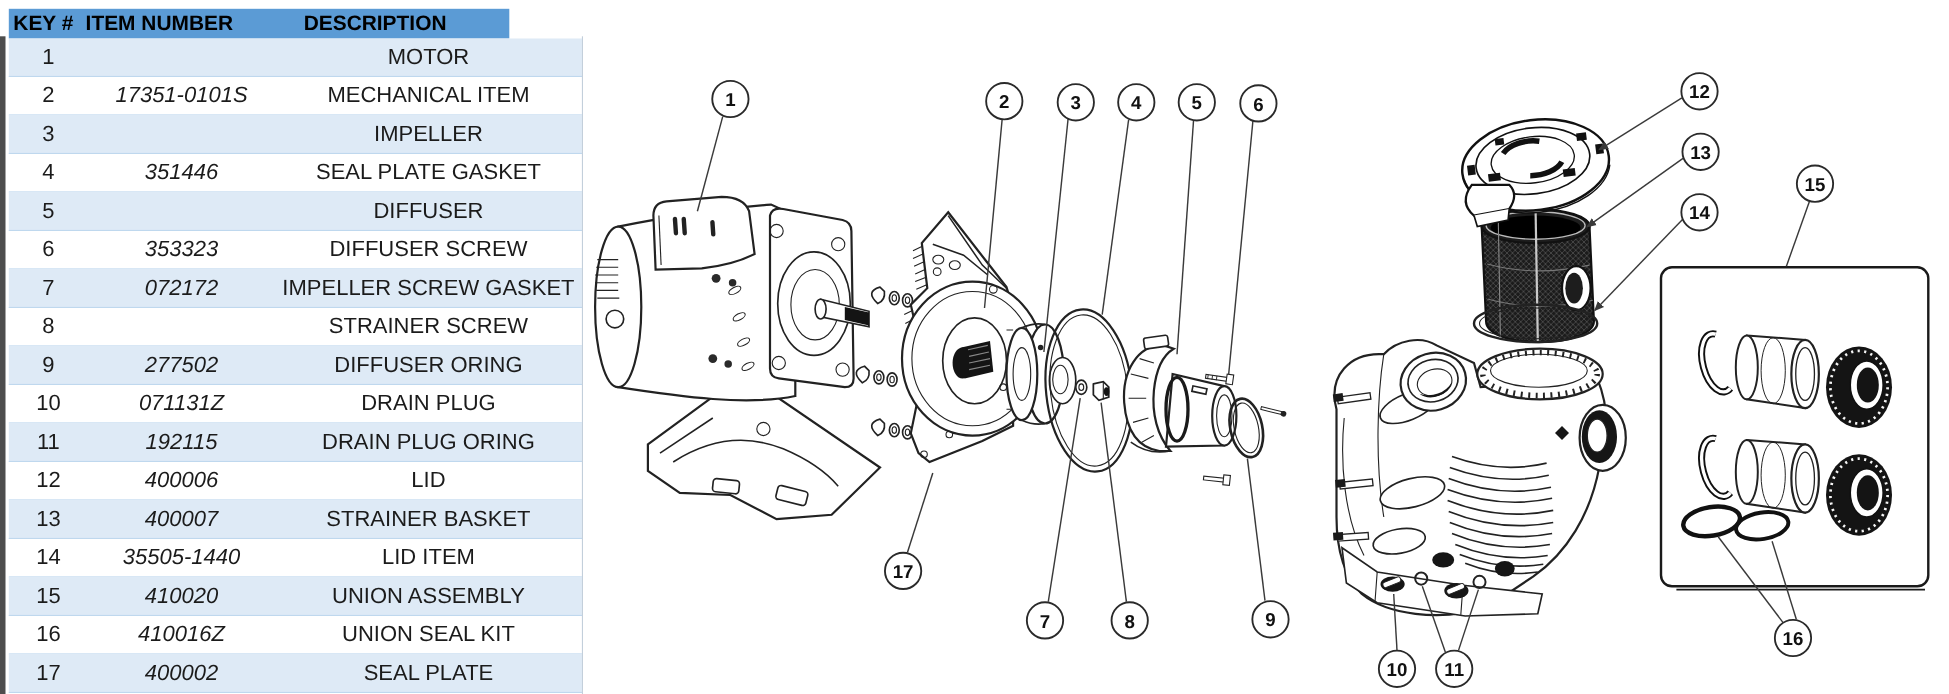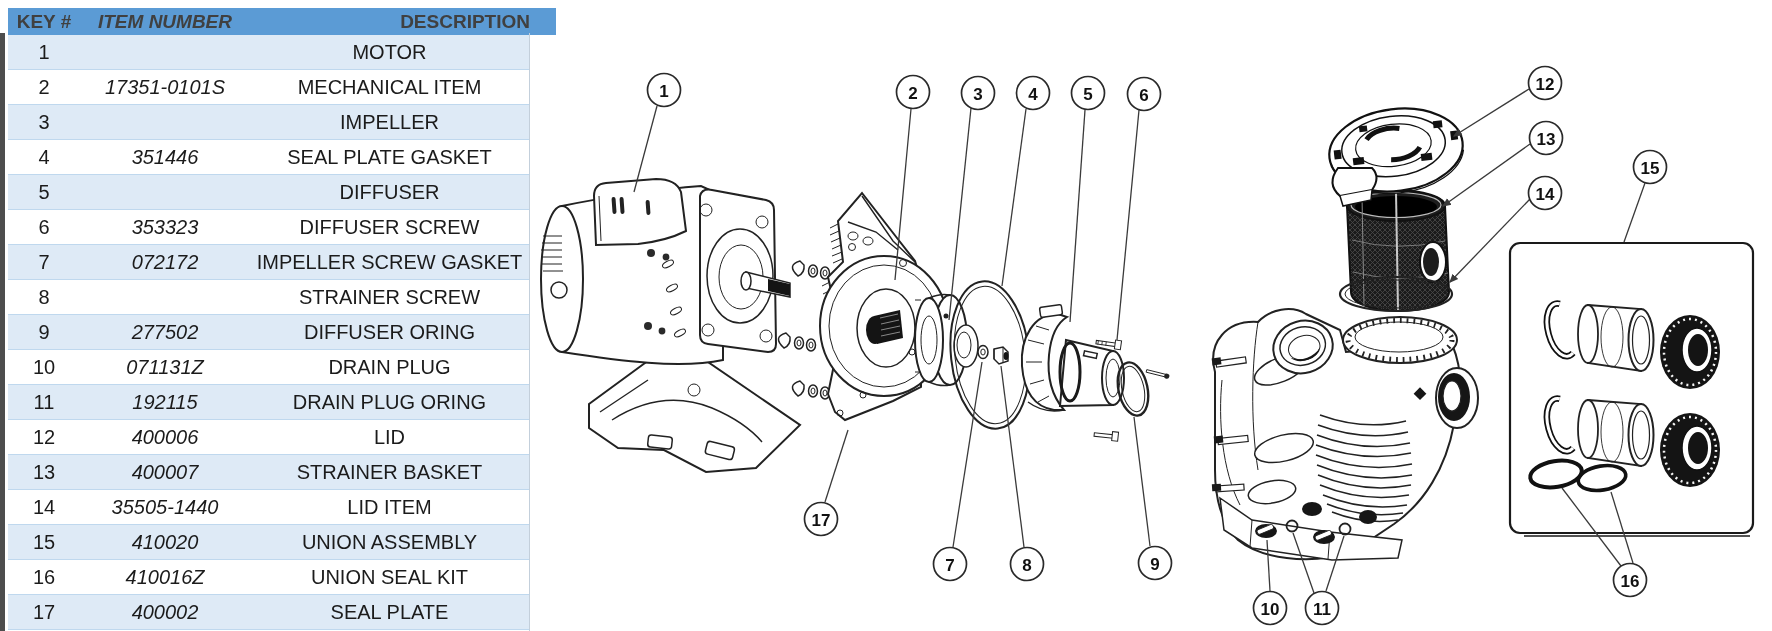--- a/index.html
+++ b/index.html
@@ -6,28 +6,28 @@
   html,body { background:#fff; }
   body {
     width:1772px; height:631px; position:relative; overflow:hidden;
     font-family:"Liberation Sans", sans-serif;
   }
   .stage { position:absolute; left:0; top:0; width:1772px; height:631px; background:#fff; }
 
   
   .left-strip { position:absolute; left:0; top:33px; width:5px; height:598px; background:#4D4D4D; }
   .table-header {
-    position:absolute; left:8px; top:8px; width:548px; height:27px;
-    display:flex; align-items:center; background:#5B9BD5; color:#404040;
+    position:absolute; left:8px; top:8px; width:455px; height:27px;
+    display:flex; align-items:center; background:#5B9BD5; color:#000000;
     font-weight:bold; font-size:19px;
   }
   .hcell { text-align:center; }
   .hcell.key  { width:72px; }
-  .hcell.item { width:170px;font-style:italic; }
-  .hcell.desc { width:280px;text-align:right; }
+  .hcell.item { width:170px; }
+  .hcell.desc { width:280px; }
   .table-body { position:absolute; left:8px; top:35px; width:521px; }
   .trow {
     display:flex; align-items:center; height:35px;
     font-size:20px; color:#1b1b1b; border-bottom:1px solid #BFD8EE;
   }
   .trow.odd  { background:#DEEAF6; }
   .trow.even { background:#FFFFFF; }
   .cell { text-align:center; white-space:nowrap; }
   .cell.key  { width:72px; }
   .cell.item { width:170px;font-style:italic; }

